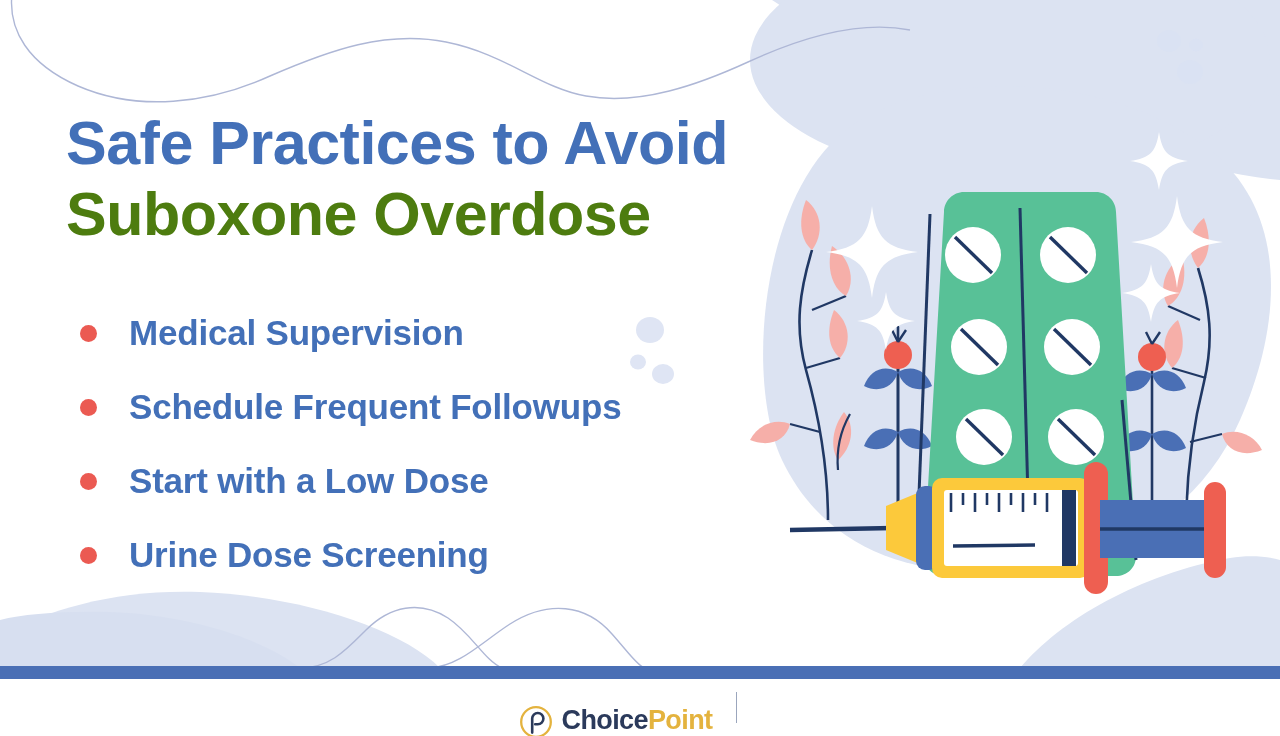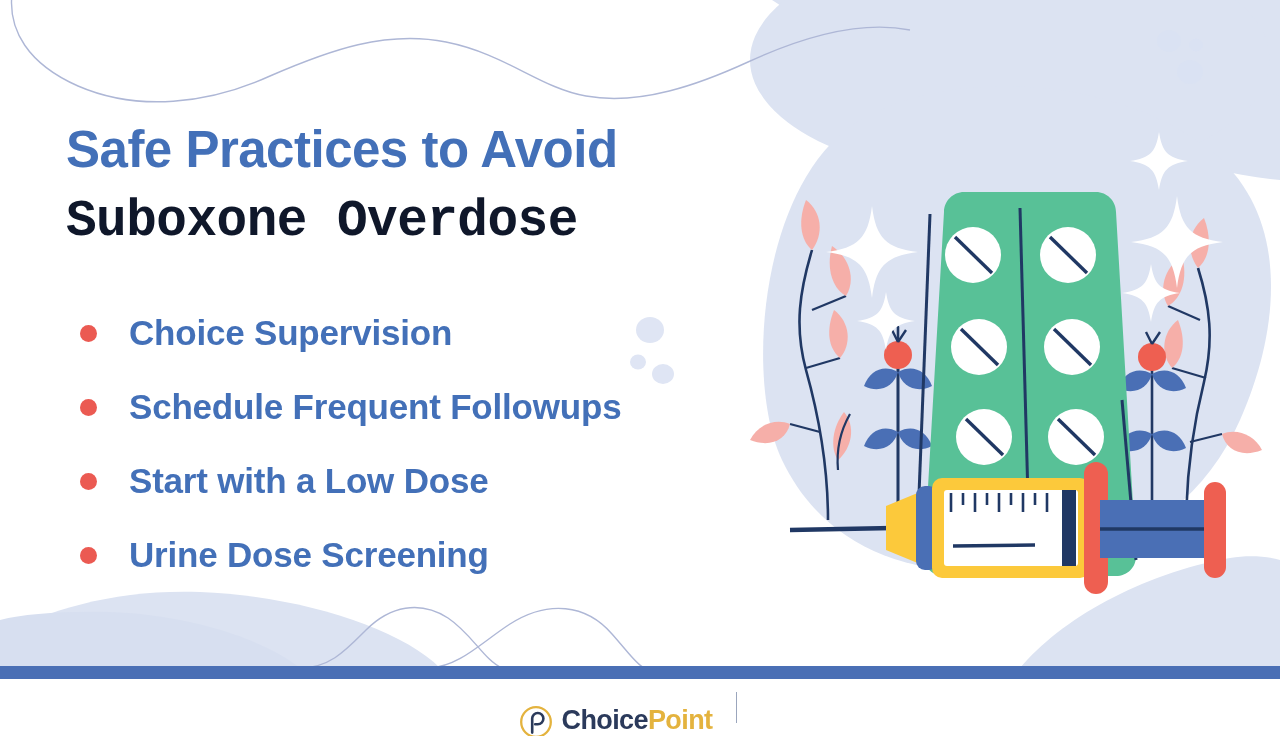--- a/index.html
+++ b/index.html
@@ -19,29 +19,28 @@
   
   .bg-layer { position:absolute; inset:0; width:1280px; height:736px; }
 
   
   .headline {
     position:absolute;
     left:66px; top:108px;
     width:700px;
   }
   .headline-line {
-    font-size:51px;
+    font-size:61px;
     font-weight:bold;
     letter-spacing:-0.5px;
     line-height:1.17;
     white-space:nowrap;
-    margin-top:12px;
   }
   .headline-line.primary   { color:#4370B8; }
-  .headline-line.secondary { color:#0f172a;font-family:Liberation Mono, monospace; }
+  .headline-line.secondary { color:#4d7c0f; }
 
   
   .bullets {
     position:absolute;
     left:80px; top:296px;
     width:720px;
     list-style:none;
   }
   .bullet-row {
     display:flex;
@@ -264,21 +263,21 @@
   </svg>
 
   <div class="headline">
     <div class="headline-line primary">Safe Practices to Avoid</div>
     <div class="headline-line secondary">Suboxone Overdose</div>
   </div>
 
   <ul class="bullets">
     <li class="bullet-row">
       <span class="bullet-dot"></span>
-      <span class="bullet-label">Choice Supervision</span>
+      <span class="bullet-label">Medical Supervision</span>
     </li>
     <li class="bullet-row">
       <span class="bullet-dot"></span>
       <span class="bullet-label">Schedule Frequent Followups</span>
     </li>
     <li class="bullet-row">
       <span class="bullet-dot"></span>
       <span class="bullet-label">Start with a Low Dose</span>
     </li>
     <li class="bullet-row">

